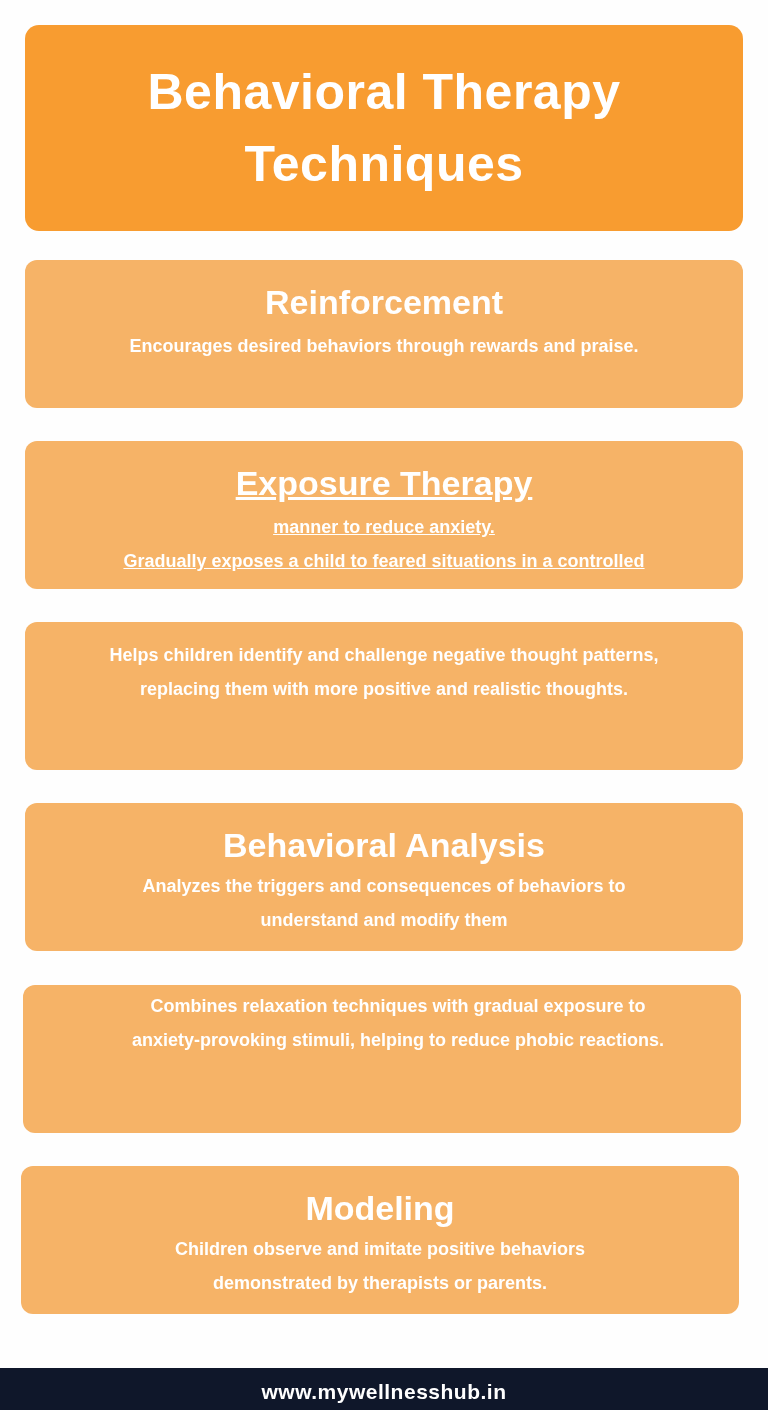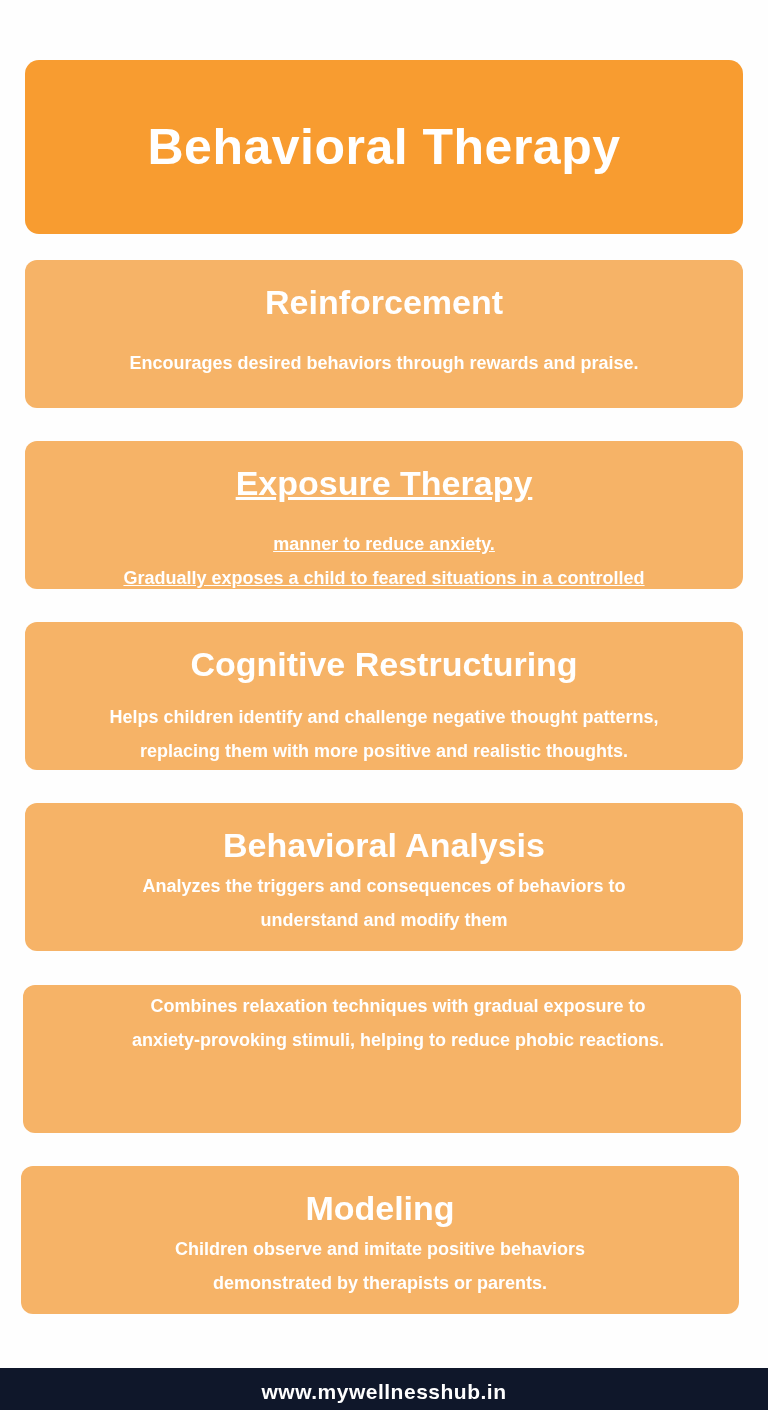--- a/index.html
+++ b/index.html
@@ -1,65 +1,65 @@
 <!DOCTYPE html>
 <html><head>
 <meta charset="utf-8">
 <style>
   * { box-sizing: border-box; margin: 0; padding: 0; }
   html, body { width: 768px; height: 1410px; background: #fefefe; overflow: hidden; }
   body { position: relative; font-family: "Liberation Sans", "DejaVu Sans", sans-serif; color: #ffffff; }
   .header {
-    position: absolute; left: 25px; top: 25px; width: 718px; height: 174px;
+    position: absolute; left: 25px; top: 25px; width: 718px; height: 206px;
     background: #f89c30; border-radius: 14px;
-    display: flex; flex-direction: column; align-items: center; justify-content: center; margin-top: 35px;
+    display: flex; flex-direction: column; align-items: center; justify-content: center;
   }
   .header h1 {
     font-weight: bold; font-size: 50px; line-height: 72px; text-align: center;
     letter-spacing: 0.5px;
   }
   .card {
     position: absolute; width: 718px; height: 148px;
     background: #f6b367; border-radius: 12px;
     text-align: center;
   }
   .card .title { font-weight: bold; font-size: 34px; line-height: 40px; padding-top: 22px; }
-  .card .desc { font-weight: bold; font-size: 18px; line-height: 34px; margin-top: 24px; }
+  .card .desc { font-weight: bold; font-size: 18px; line-height: 34px; margin-top: 7px; }
   .footer {
     position: absolute; left: 0; top: 1368px; width: 768px; height: 48px;
     background: #0f172a; display: flex; align-items: center; justify-content: center;
     font-weight: bold; font-size: 21px; letter-spacing: 0.5px;
   }
 </style>
 </head>
 <body>
 
 <div class="header">
   <h1>
     <div>Behavioral Therapy</div>
+    <div>Techniques</div>
   </h1>
 </div>
 
 <div class="card" style="left:25px;top:260px;">
   <div class="title">Reinforcement</div>
   <div class="desc">
     <div>Encourages desired behaviors through rewards and praise.</div>
   </div>
 </div>
 
 <div class="card" style="left:25px;top:441px;text-decoration:underline;">
   <div class="title">Exposure Therapy</div>
   <div class="desc">
     <div>manner to reduce anxiety.</div>
     <div>Gradually exposes a child to feared situations in a controlled</div>
   </div>
 </div>
 
 <div class="card" style="left:25px;top:622px;">
-  <div class="title">Cognitive Restructuring</div>
   <div class="desc" style="margin-top:16px;">
     <div>Helps children identify and challenge negative thought patterns,</div>
     <div>replacing them with more positive and realistic thoughts.</div>
   </div>
 </div>
 
 <div class="card" style="left:25px;top:803px;">
   <div class="title">Behavioral Analysis</div>
   <div class="desc" style="margin-top:4px;">
     <div>Analyzes the triggers and consequences of behaviors to</div>

